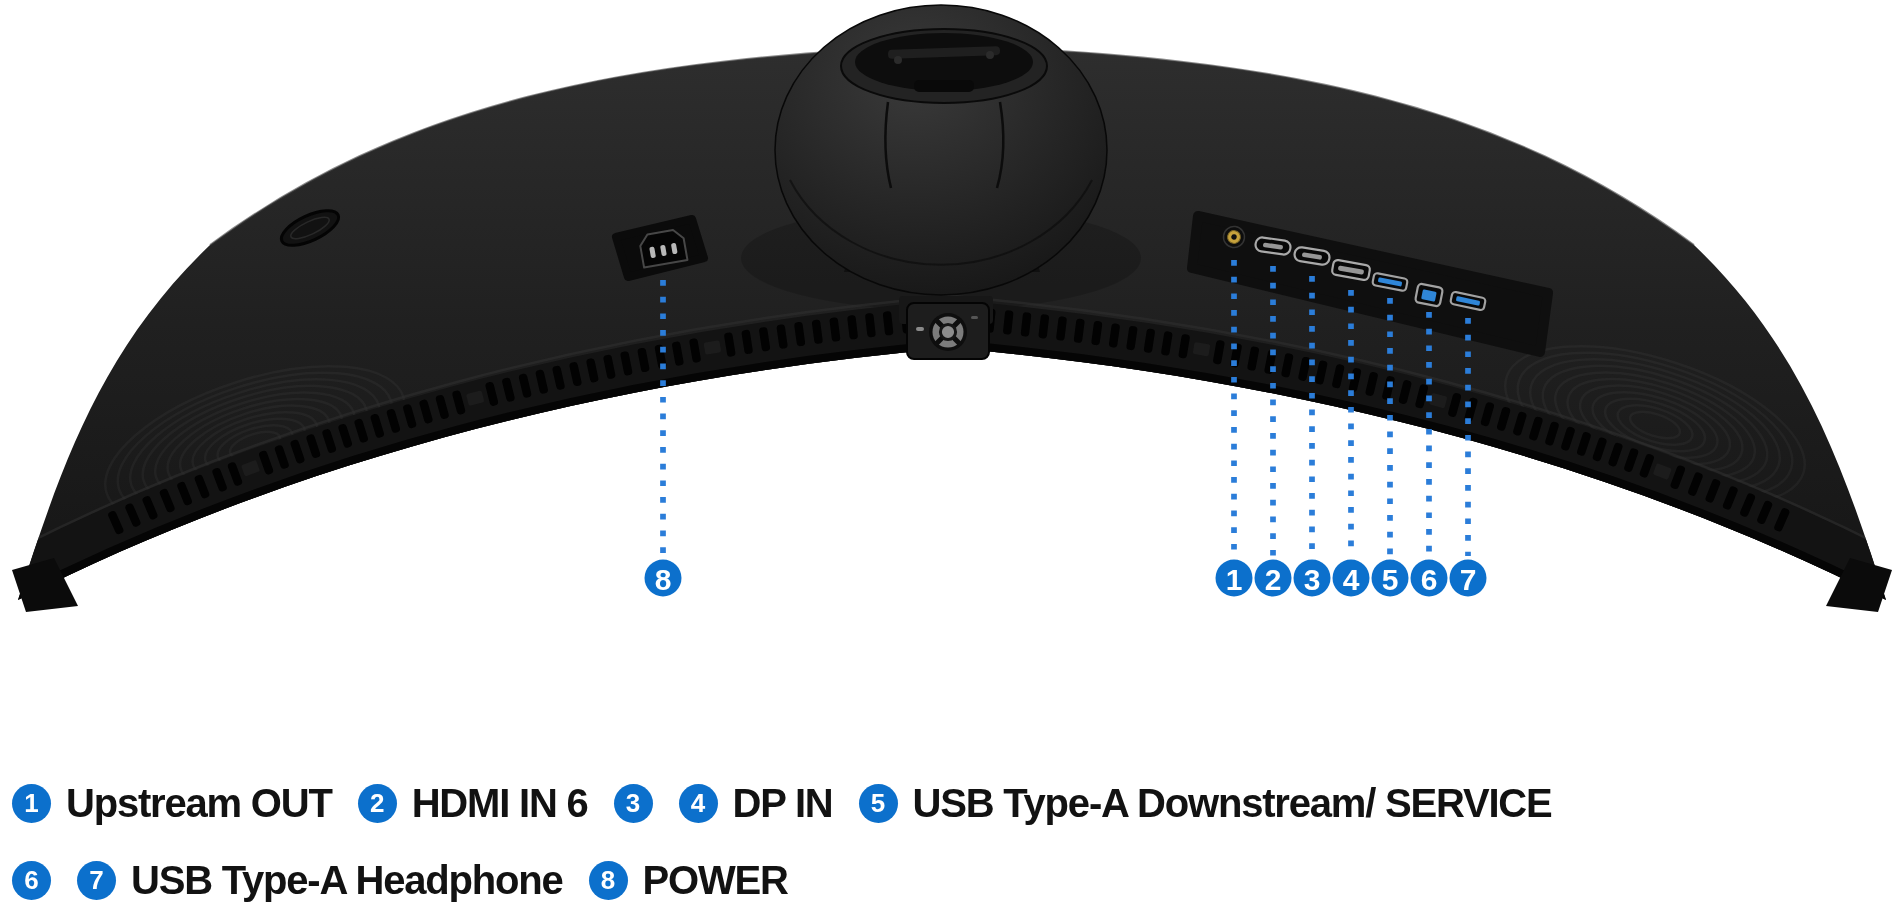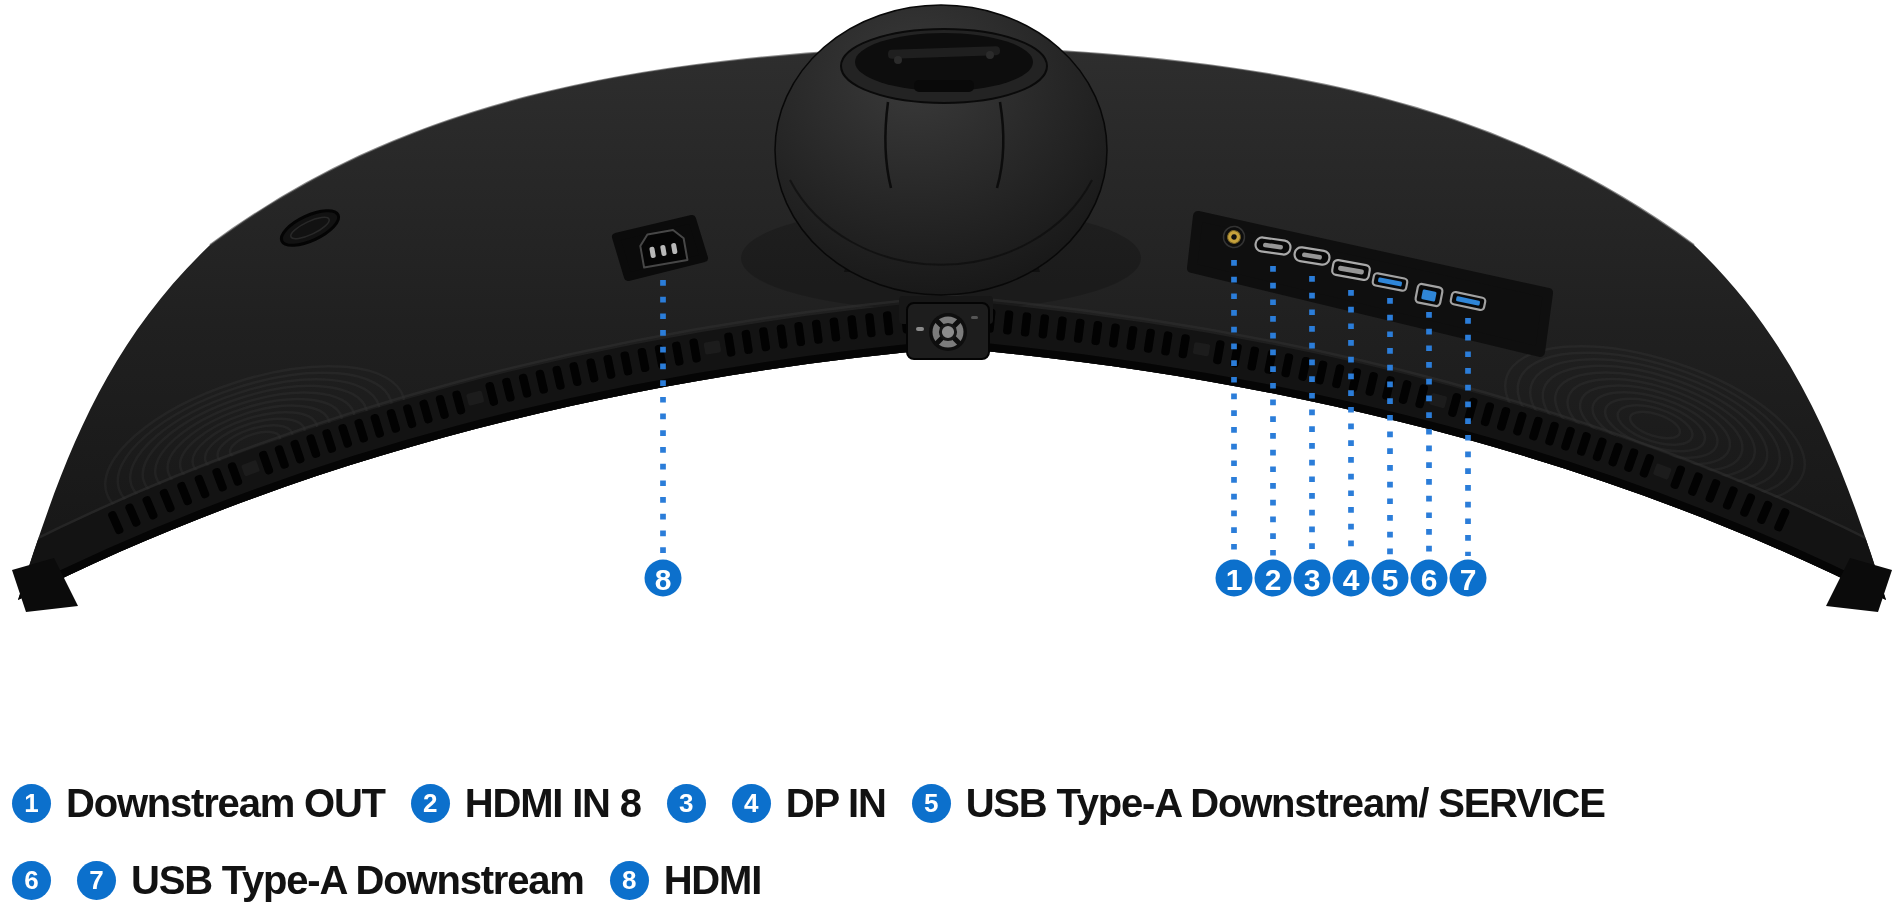--- a/index.html
+++ b/index.html
@@ -493,45 +493,45 @@
           <circle cx="663" cy="578" r="18.5" fill="#0c70cc"></circle>
           <text x="663" y="579" text-anchor="middle" dominant-baseline="central" fill="#ffffff" font-size="30" class="marker-num">8</text>
         </g>
       </g>
   </svg>
 
   <div class="legend" id="legend">
       <div class="lrow">
         <span class="litem">
           <span class="lbadge">1</span>
-          <span class="llabel">Downstream OUT</span>
+          <span class="llabel">Upstream OUT</span>
         </span>
         <span class="litem">
           <span class="lbadge">2</span>
-          <span class="llabel">HDMI IN 8</span>
+          <span class="llabel">HDMI IN 6</span>
         </span>
         <span class="litem">
           <span class="lbadge">3</span>
         </span>
         <span class="litem">
           <span class="lbadge">4</span>
           <span class="llabel">DP IN</span>
         </span>
         <span class="litem">
           <span class="lbadge">5</span>
           <span class="llabel">USB Type-A Downstream/ SERVICE</span>
         </span>
       </div>
       <div class="lrow">
         <span class="litem">
           <span class="lbadge">6</span>
         </span>
         <span class="litem">
           <span class="lbadge">7</span>
-          <span class="llabel">USB Type-A Downstream</span>
+          <span class="llabel">USB Type-A Headphone</span>
         </span>
         <span class="litem">
           <span class="lbadge">8</span>
-          <span class="llabel">HDMI</span>
+          <span class="llabel">POWER</span>
         </span>
       </div>
     </div>
 </div>
 
 </body></html>

